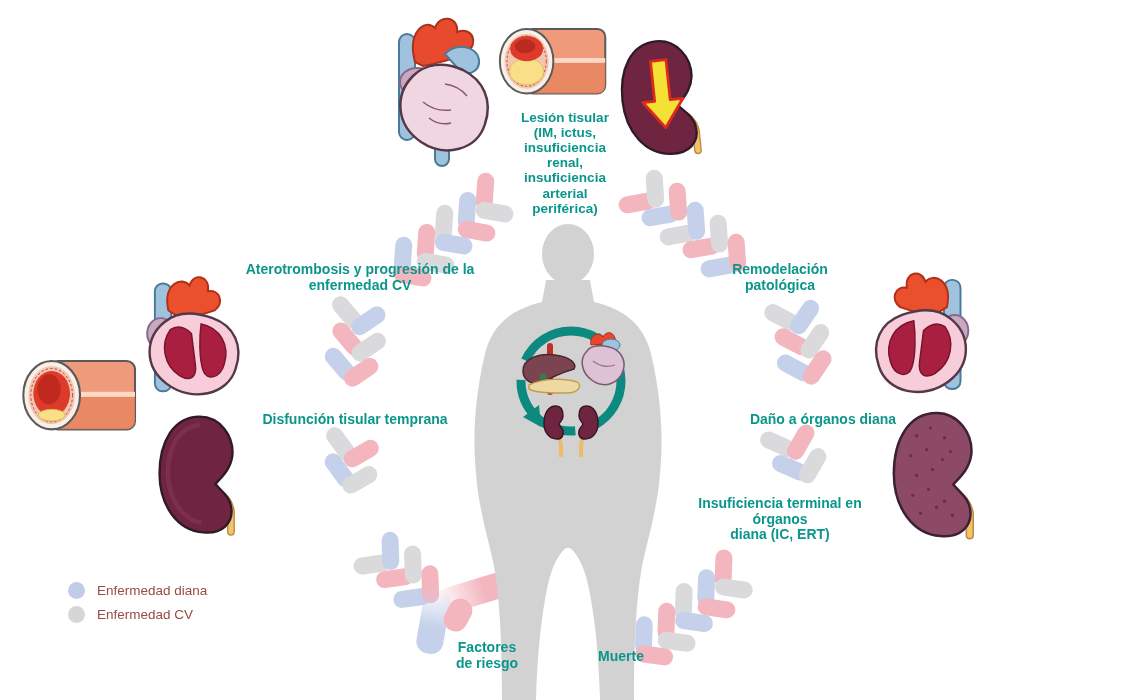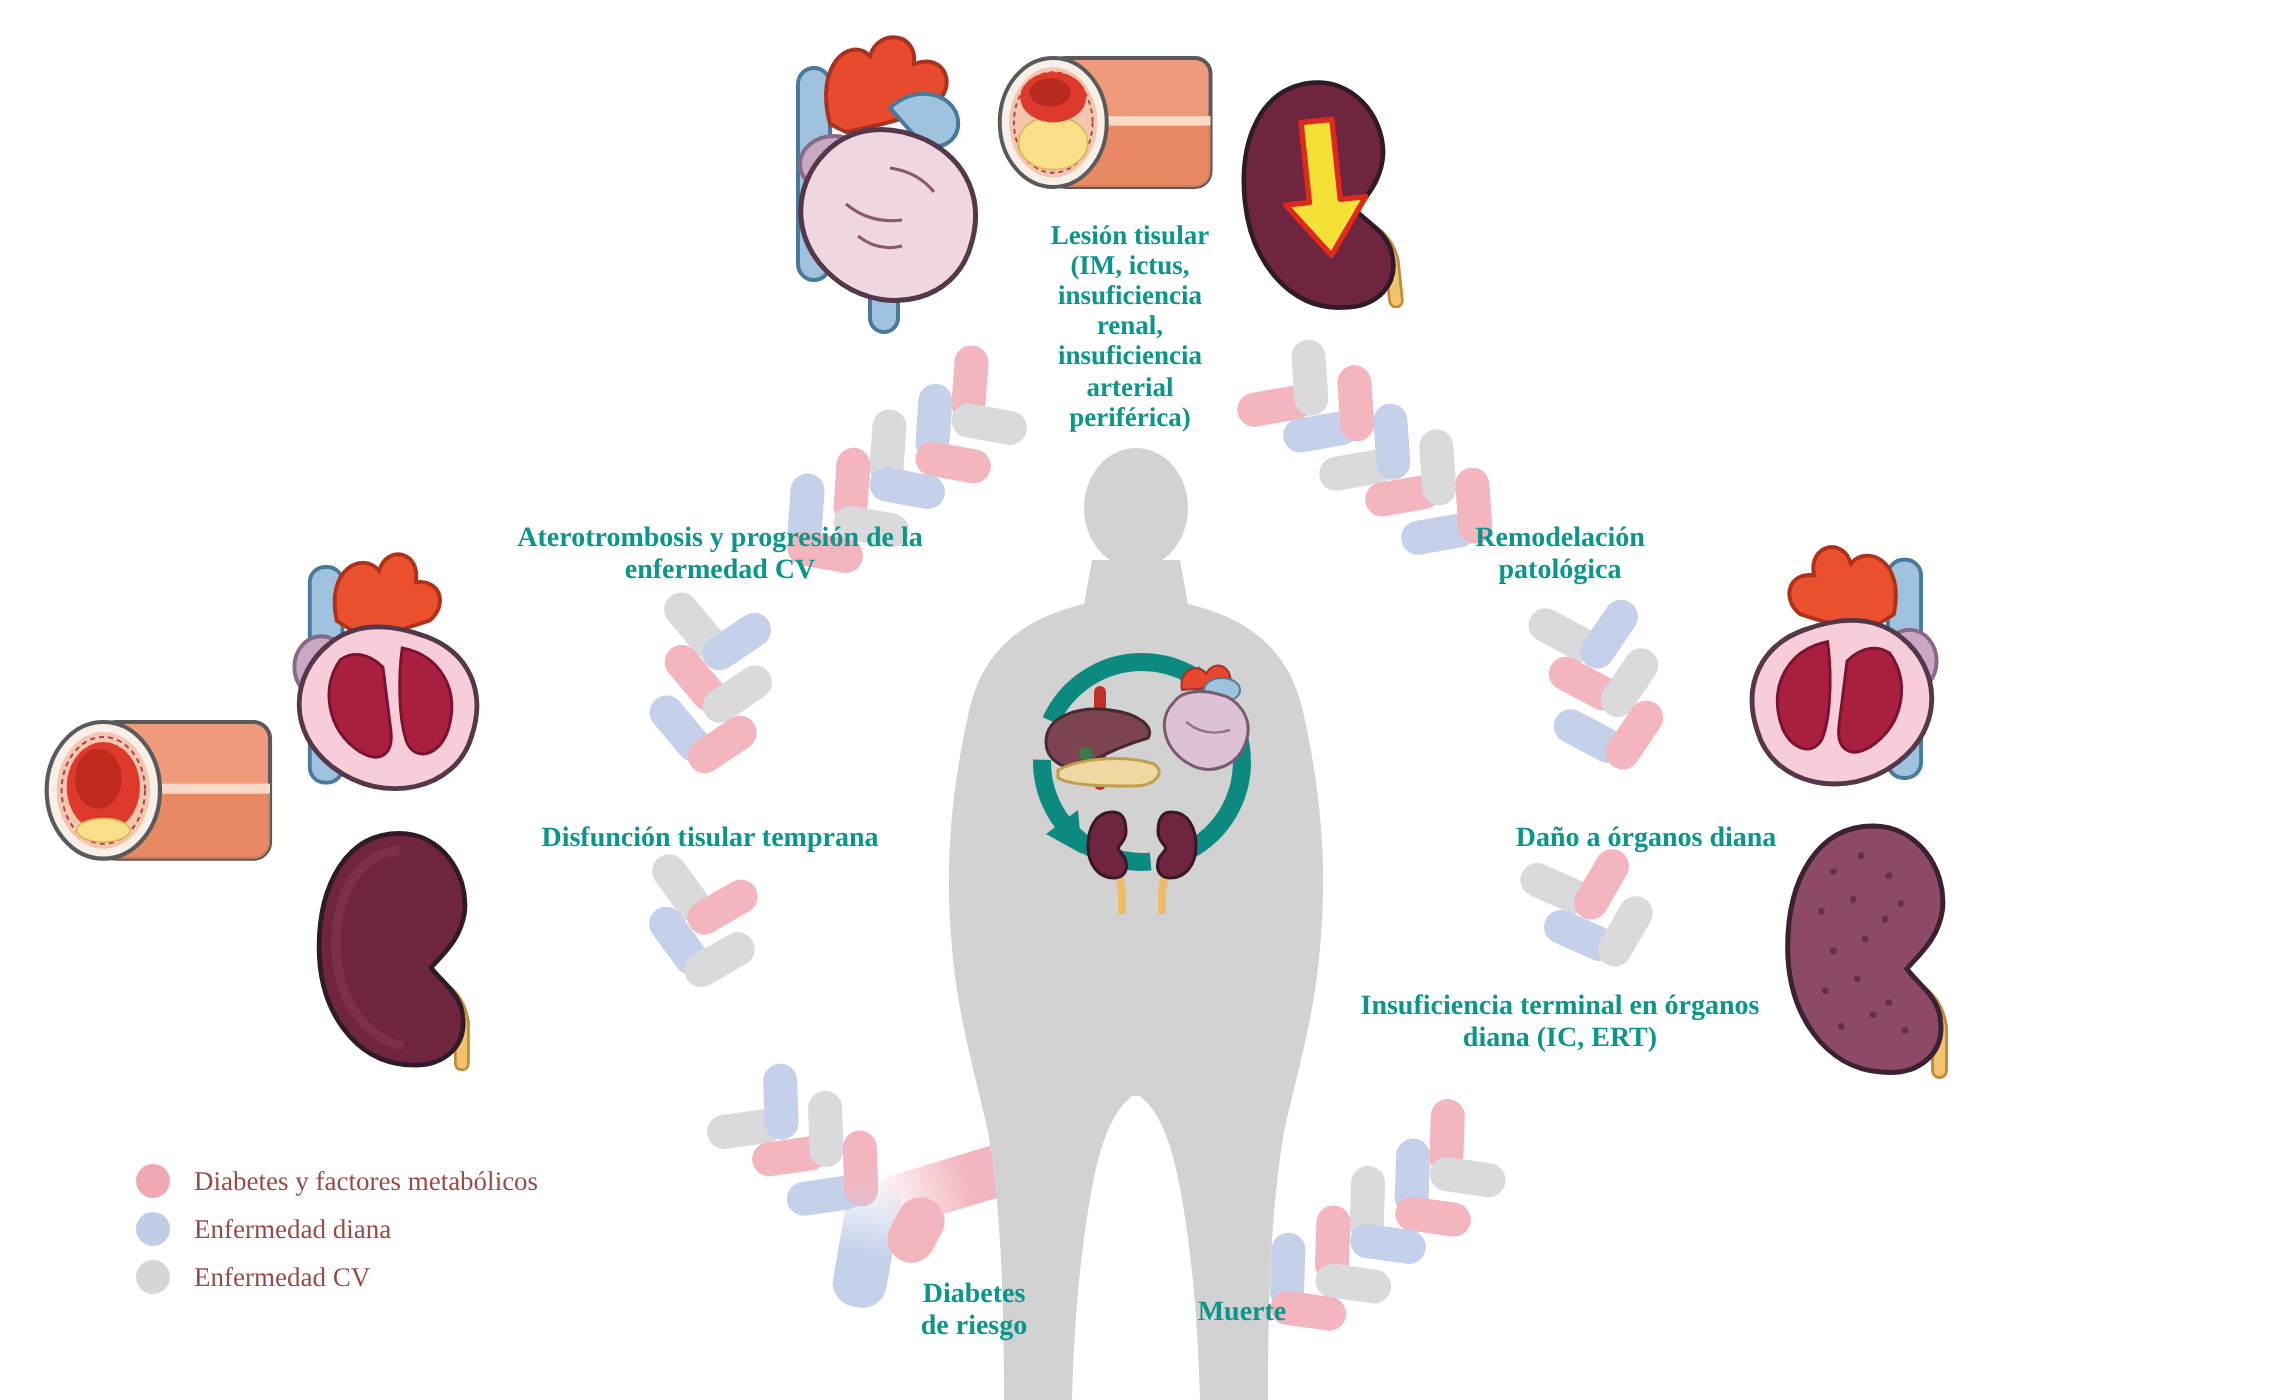--- a/index.html
+++ b/index.html
@@ -1,17 +1,17 @@
 <!DOCTYPE html>
 <html><head>
 <meta charset="utf-8">
 <style>
   html,body{margin:0;padding:0;background:#fff;}
   .canvas{position:relative;width:996px;height:700px;background:#ffffff;overflow:hidden;
-          font-family:Liberation Serif, serif;}
+          font-family:Liberation Sans, sans-serif;}
   svg{overflow:visible;}
   .abs{position:absolute;}
   .braid{position:absolute;}
   .stage-label{position:absolute;transform:translateX(-50%);color:#0b968b;
                font-weight:bold;font-size:14px;line-height:1.12;text-align:center;
                white-space:pre-line;letter-spacing:0;}
   .stage-label.small{font-size:13.5px;}
   .legend{position:absolute;left:68px;top:581px;display:flex;flex-direction:column;gap:5px;}
   .legend-row{display:flex;align-items:center;gap:12px;height:19px;}
   .legend-dot{width:17px;height:17px;border-radius:50%;flex:0 0 auto;}
@@ -257,31 +257,27 @@
 renal,
 insuficiencia
 arterial
 periférica)</div>
   <div class="stage-label" style="left:780px;top:262px">Remodelación
 patológica</div>
   <div class="stage-label" style="left:823px;top:412px">Daño a órganos diana</div>
   <div class="stage-label" style="left:780px;top:496px">Insuficiencia terminal en órganos
 diana (IC, ERT)</div>
   <div class="stage-label" style="left:621px;top:649px">Muerte</div>
-  <div class="stage-label" style="left:487px;top:640px">Diabetes
+  <div class="stage-label" style="left:487px;top:640px">Factores
 de riesgo</div>
   <div class="stage-label" style="left:355px;top:412px">Disfunción tisular temprana</div>
   <div class="stage-label" style="left:360px;top:262px">Aterotrombosis y progresión de la
 enfermedad CV</div>
 
   <div class="legend">
-    <div class="legend-row">
-      <span class="legend-dot dot-pink"></span>
-      <span class="legend-label">Diabetes y factores metabólicos</span>
-    </div>
     <div class="legend-row">
       <span class="legend-dot dot-blue"></span>
       <span class="legend-label">Enfermedad diana</span>
     </div>
     <div class="legend-row">
       <span class="legend-dot dot-gray"></span>
       <span class="legend-label">Enfermedad CV</span>
     </div>
   </div>
 

